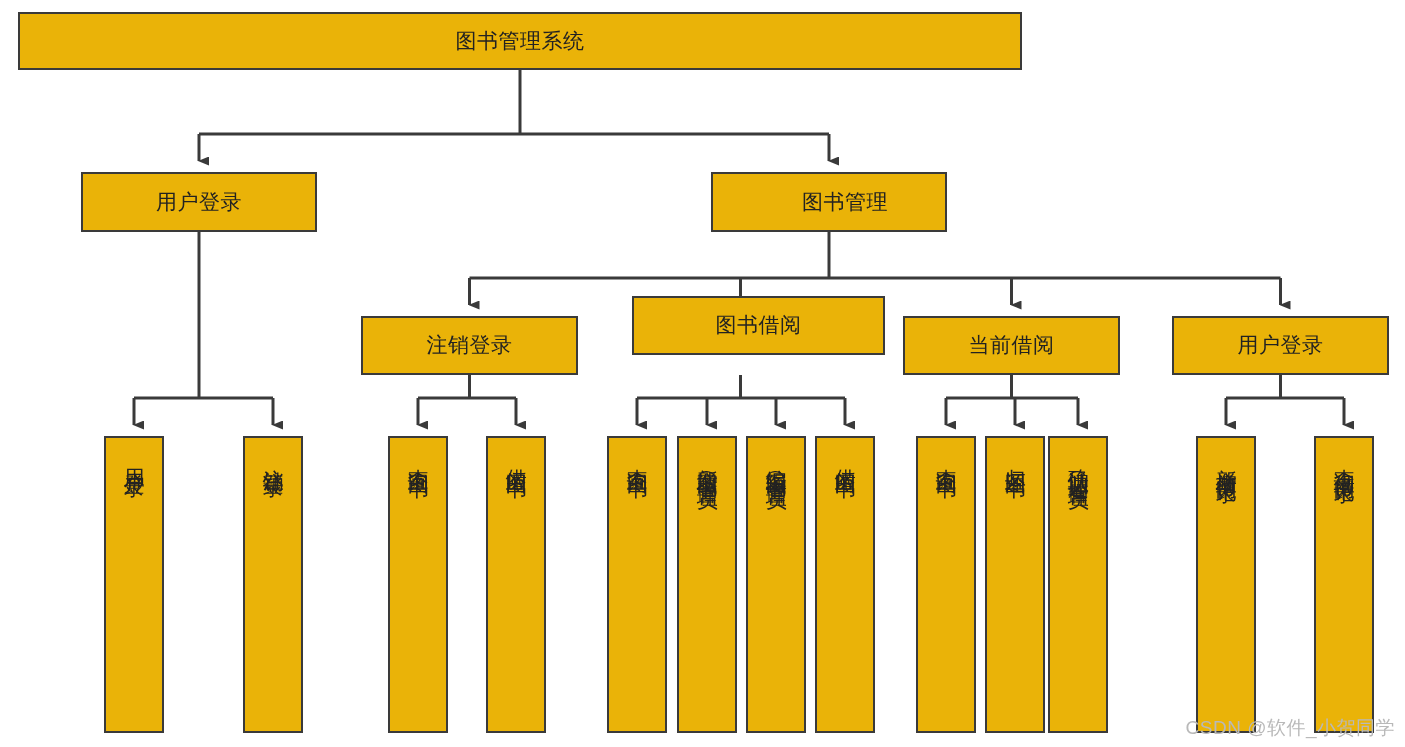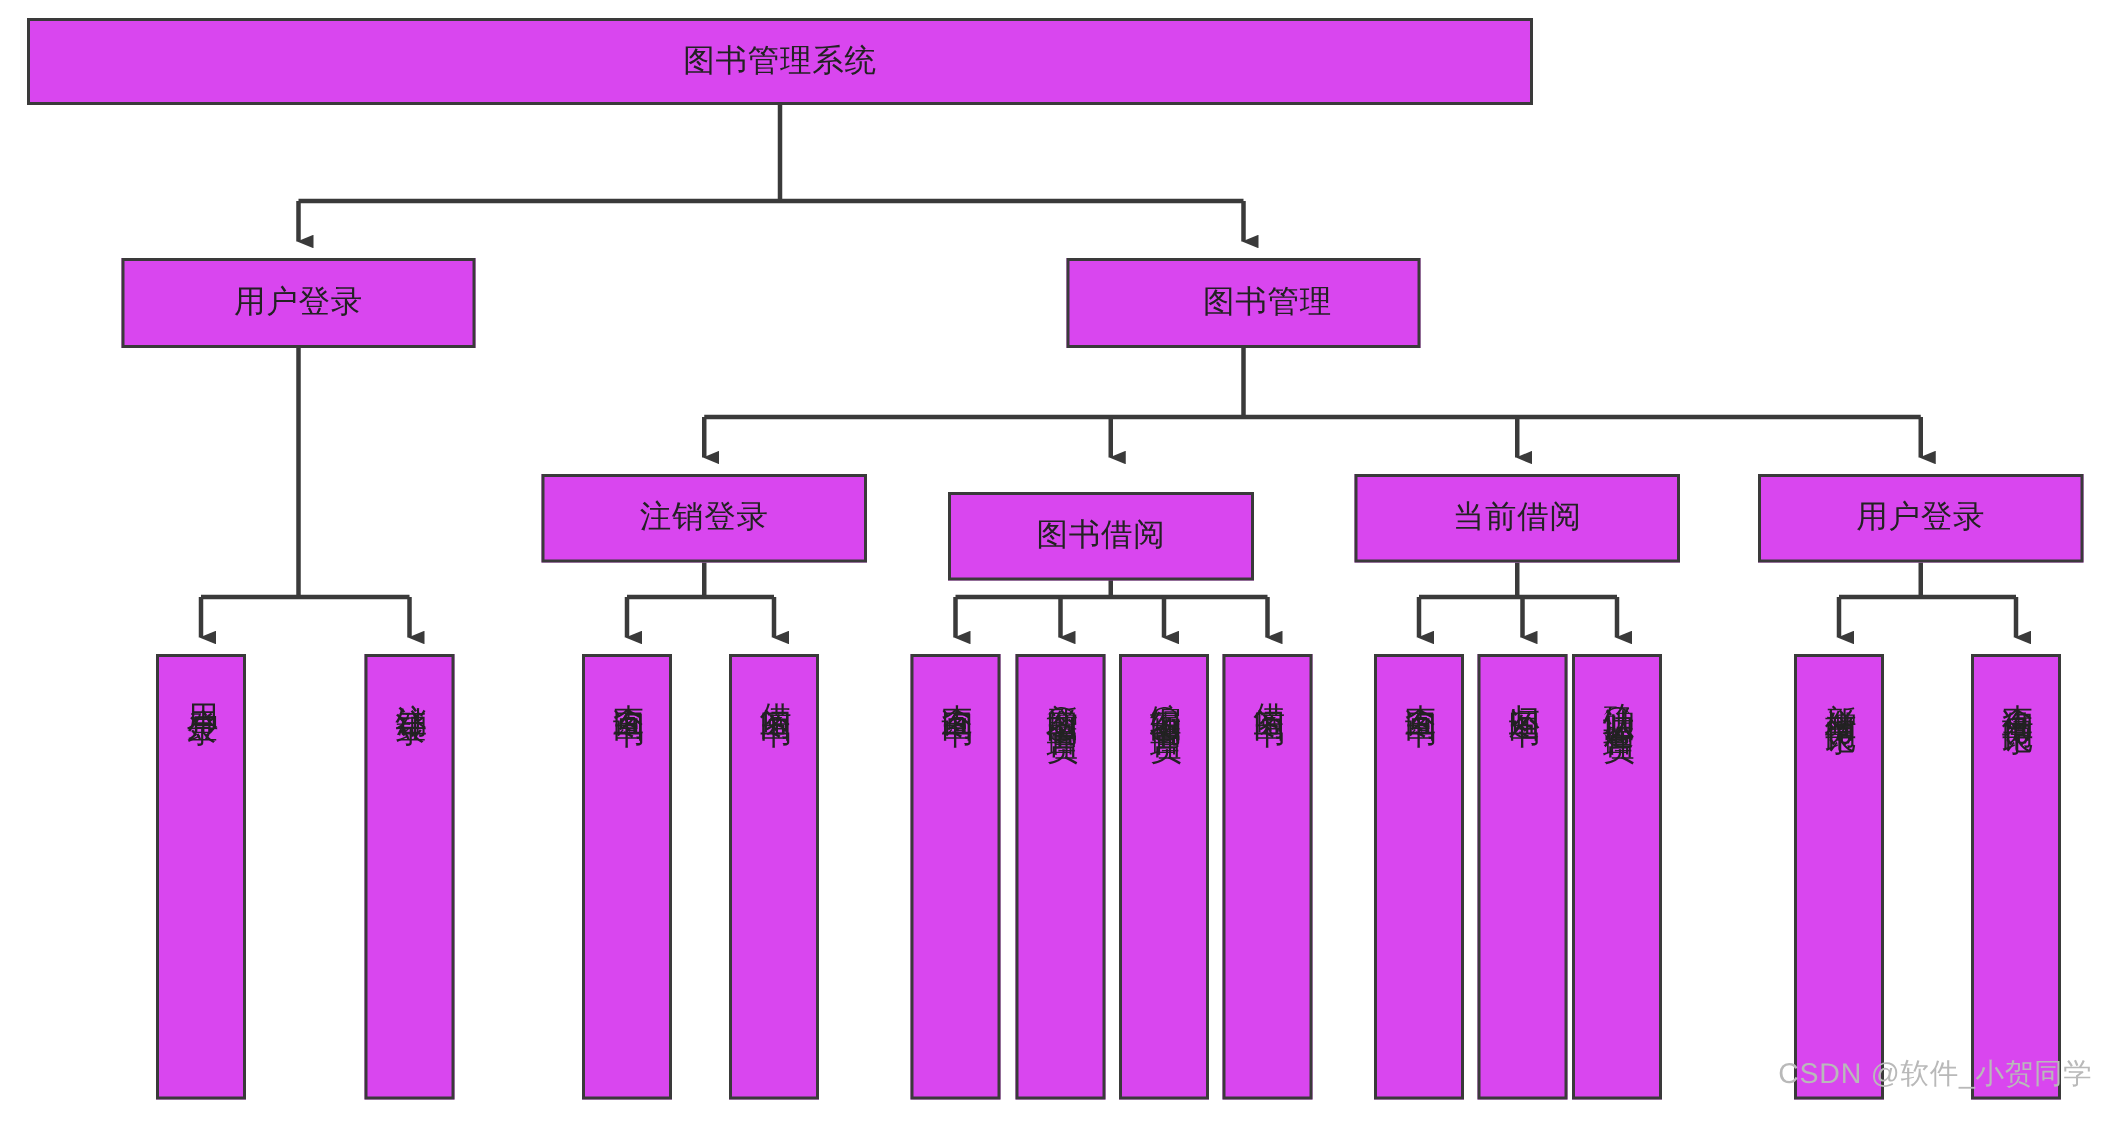--- a/index.html
+++ b/index.html
@@ -22,21 +22,21 @@
   svg.edges {
     position: absolute;
     left: 0;
     top: 0;
     width: 1405px;
     height: 747px;
   }
   .node {
     position: absolute;
     box-sizing: border-box;
-    background: #d946ef;
+    background: #eab308;
     border: 2px solid #3a3a3a;
     display: flex;
     align-items: center;
     justify-content: center;
     color: #1a1a1a;
   }
   .node-label {
     font-size: 21px;
     line-height: 1.25;
     letter-spacing: 0.5px;
@@ -51,21 +51,21 @@
   .node.vertical .node-label {
     writing-mode: vertical-rl;
     text-orientation: upright;
     white-space: nowrap;
     letter-spacing: 3px;
     font-size: 21px;
   }
   .watermark {
     position: absolute;
     right: 10px;
-    bottom: 18px;
+    bottom: 6px;
     font-size: 19px;
     color: #b9b9b9;
     letter-spacing: 0.5px;
     white-space: nowrap;
     pointer-events: none;
   }
 </style>
 </head>
 <body>
 
@@ -120,21 +120,21 @@
       </div>
       <div class="node" style="left: 81px; top: 172px; width: 236px; height: 60px;">
         <span class="node-label">用户登录</span>
       </div>
       <div class="node" style="left: 711px; top: 172px; width: 236px; height: 60px; padding-left: 32px;">
         <span class="node-label">图书管理</span>
       </div>
       <div class="node" style="left: 361px; top: 316px; width: 217px; height: 59px;">
         <span class="node-label">注销登录</span>
       </div>
-      <div class="node" style="left: 632px; top: 328px; width: 204px; height: 59px;">
+      <div class="node" style="left: 632px; top: 296px; width: 253px; height: 59px;">
         <span class="node-label">图书借阅</span>
       </div>
       <div class="node" style="left: 903px; top: 316px; width: 217px; height: 59px;">
         <span class="node-label">当前借阅</span>
       </div>
       <div class="node" style="left: 1172px; top: 316px; width: 217px; height: 59px;">
         <span class="node-label">用户登录</span>
       </div>
       <div class="node vertical" style="left: 104px; top: 436px; width: 60px; height: 297px;">
         <span class="node-label">用户登录</span>

